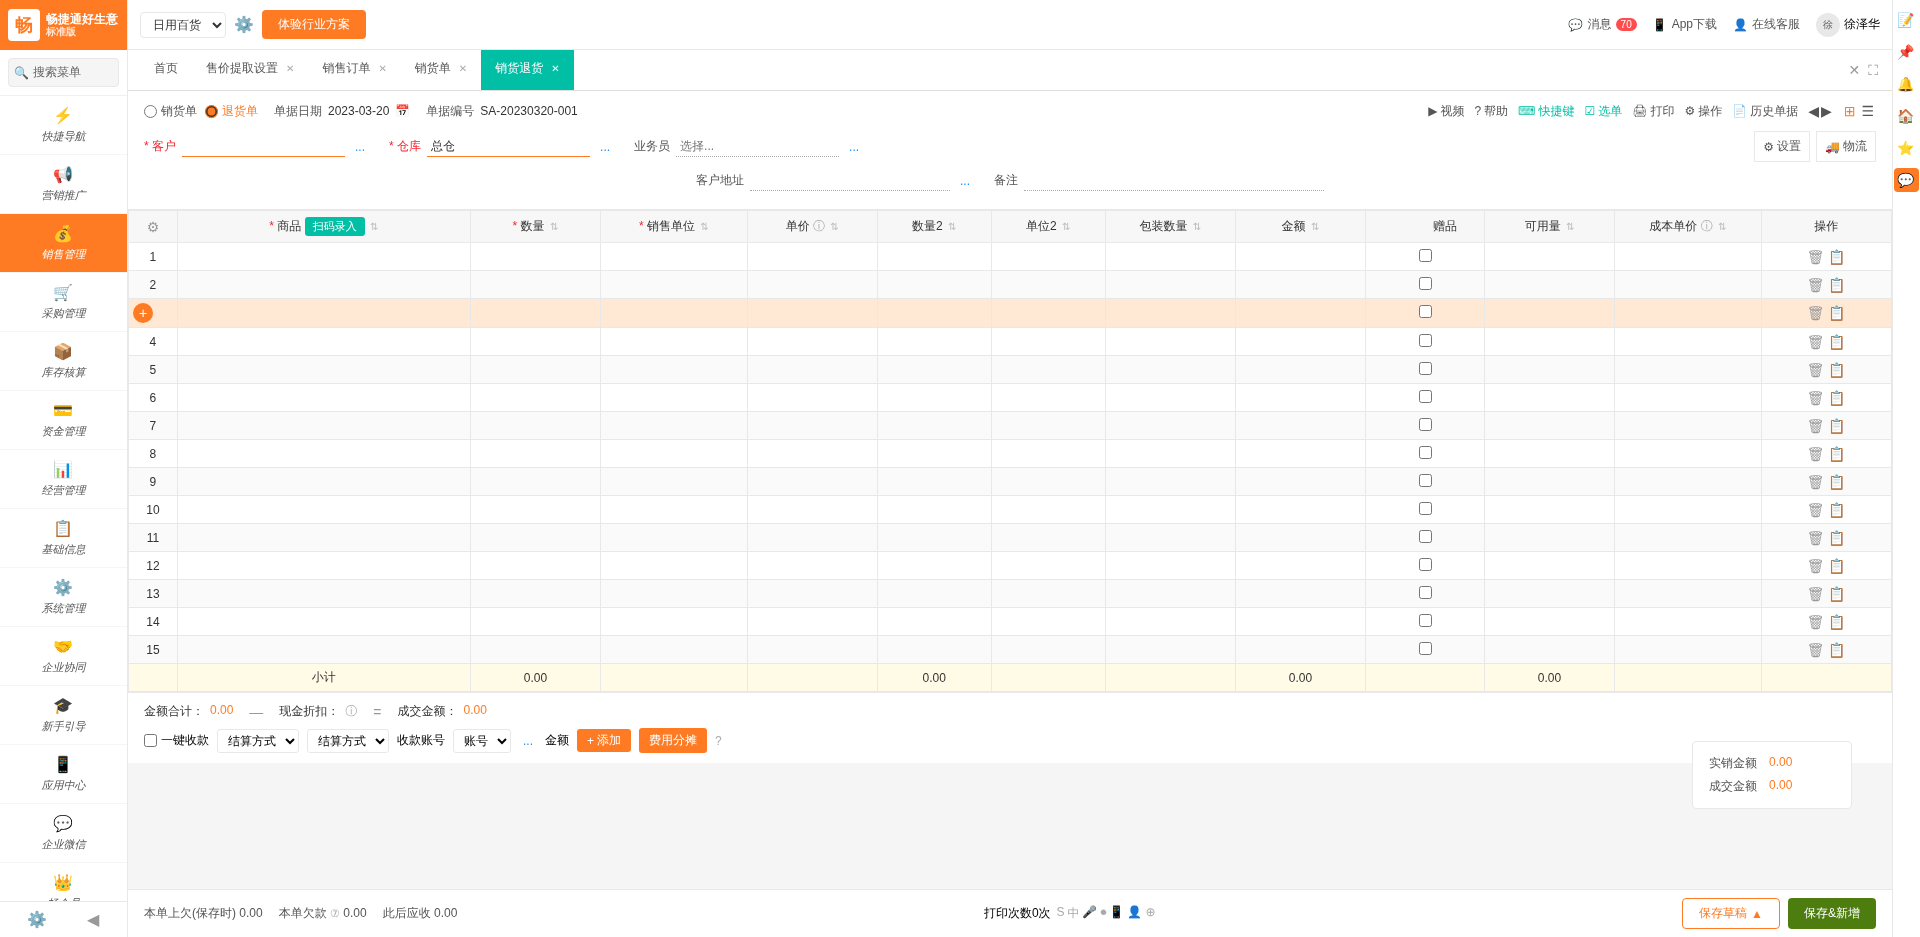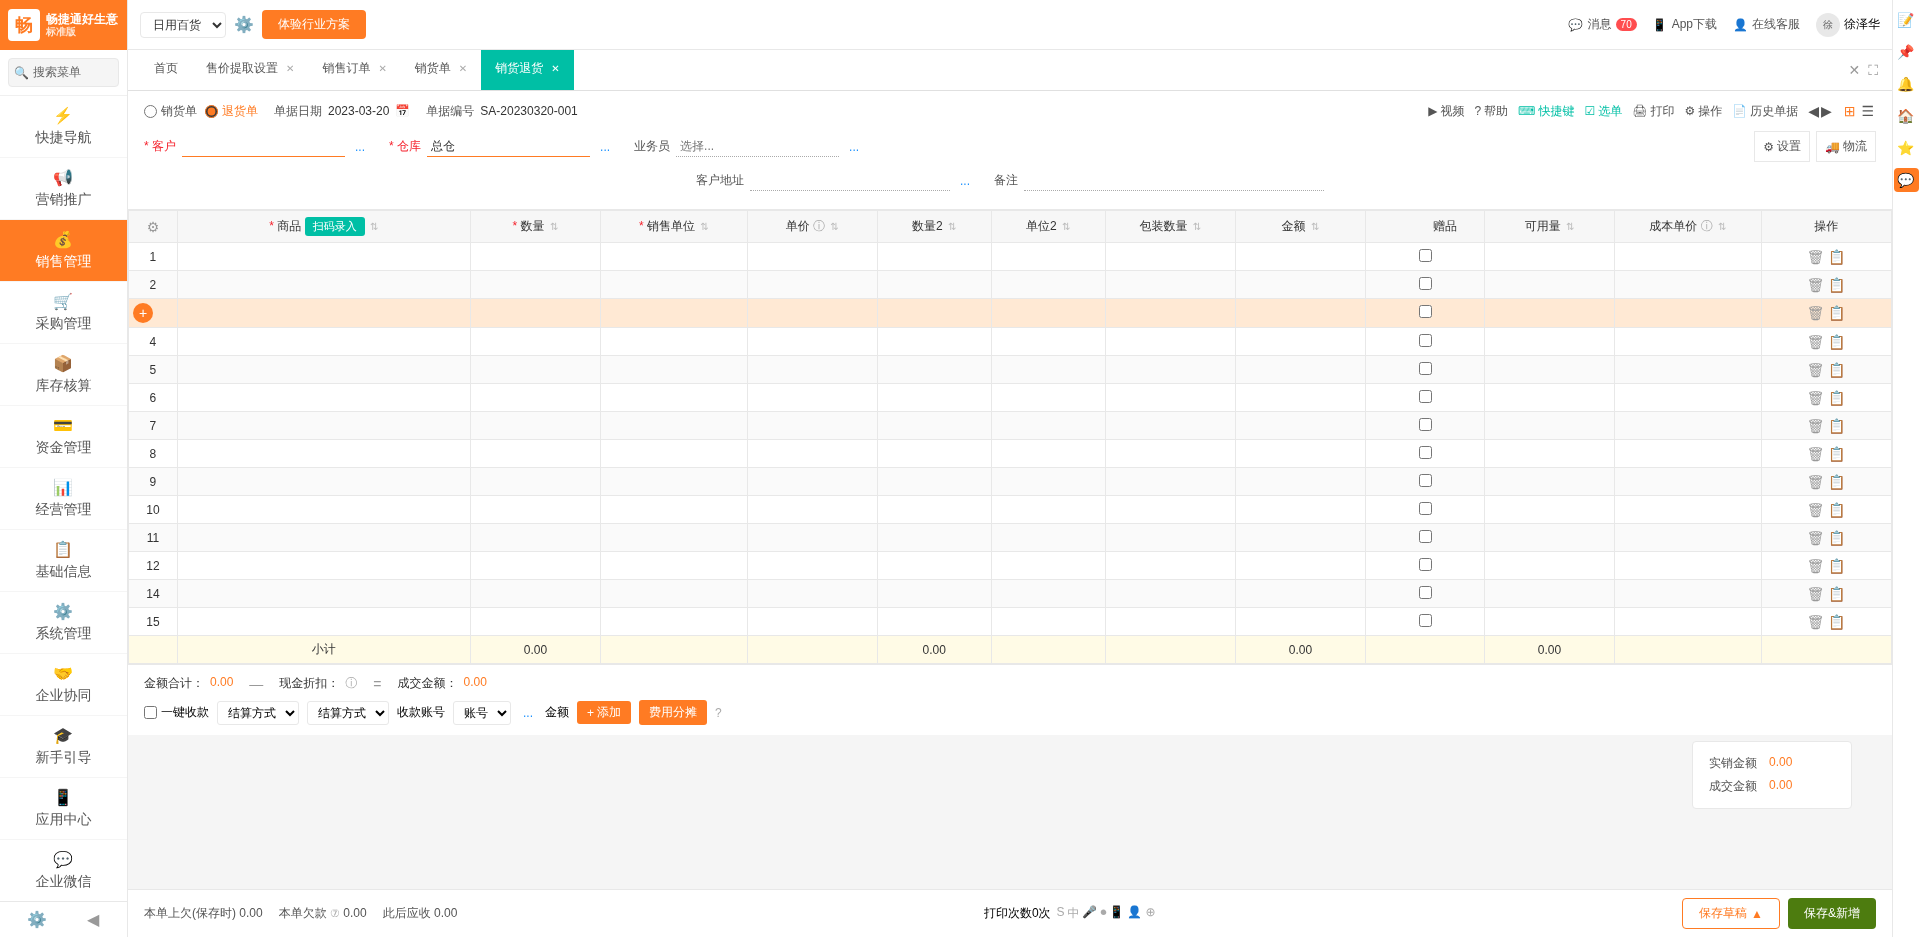--- a/index.html
+++ b/index.html
@@ -9,21 +9,21 @@
     .sidebar { width: 128px; background: #fff; display: flex; flex-direction: column; border-right: 1px solid #e8e8e8; flex-shrink: 0; }
     .sidebar-logo { background: #ff7b23; padding: 10px 8px; display: flex; align-items: center; gap: 6px; color: #fff; font-size: 13px; font-weight: bold; height: 50px; }
     .sidebar-logo .logo-icon { width: 32px; height: 32px; background: #fff; border-radius: 4px; display: flex; align-items: center; justify-content: center; color: #ff7b23; font-size: 18px; font-weight: bold; }
     .sidebar-logo-text { line-height: 1.2; font-size: 11px; }
     .sidebar-search { padding: 8px; border-bottom: 1px solid #f0f0f0; }
     .sidebar-search-btn { width: 100%; padding: 5px; background: #f5f5f5; border: 1px solid #e8e8e8; border-radius: 4px; cursor: pointer; color: #666; display: flex; align-items: center; gap: 4px; }
     .sidebar-nav { flex: 1; overflow-y: auto; }
     .sidebar-item { padding: 10px 8px; display: flex; flex-direction: column; align-items: center; gap: 4px; cursor: pointer; color: #555; border-bottom: 1px solid #f5f5f5; }
     .sidebar-item.active { background: #ff7b23; color: #fff; }
     .sidebar-item .item-icon { font-size: 16px; }
-    .sidebar-item .item-label { font-size: 14px; text-align: center; }
+    .sidebar-item .item-label { font-size: 11px; text-align: center; font-style: italic; }
     .sidebar-bottom { padding: 8px; display: flex; justify-content: space-around; border-top: 1px solid #e8e8e8; }
     .sidebar-bottom-btn { cursor: pointer; color: #999; font-size: 16px; }
 
     
     .main { flex: 1; display: flex; flex-direction: column; overflow: hidden; }
 
     
     .topbar { height: 50px; background: #fff; border-bottom: 1px solid #e8e8e8; display: flex; align-items: center; padding: 0 12px; gap: 8px; flex-shrink: 0; }
     .topbar-left { display: flex; align-items: center; gap: 8px; flex: 1; }
     .topbar-select { padding: 4px 8px; border: 1px solid #e8e8e8; border-radius: 4px; background: #fff; color: #333; cursor: pointer; min-width: 80px; }
@@ -680,20 +680,40 @@
       <td></td>
       <td></td>
       <td>
         <div class="action-cell">
           <button>🗑</button>
           <button>📋</button>
         </div>
       </td>
     </tr>
             <tr>
+      <td class="row-num">13</td>
+      <td></td>
+      <td></td>
+      <td></td>
+      <td></td>
+      <td></td>
+      <td></td>
+      <td></td>
+      <td></td>
+      <td class="checkbox-cell"><input type="checkbox" style=""></td>
+      <td></td>
+      <td></td>
+      <td>
+        <div class="action-cell">
+          <button>🗑</button>
+          <button>📋</button>
+        </div>
+      </td>
+    </tr>
+            <tr>
       <td class="row-num">14</td>
       <td></td>
       <td></td>
       <td></td>
       <td></td>
       <td></td>
       <td></td>
       <td></td>
       <td></td>
       <td class="checkbox-cell"><input type="checkbox" style=""></td>

